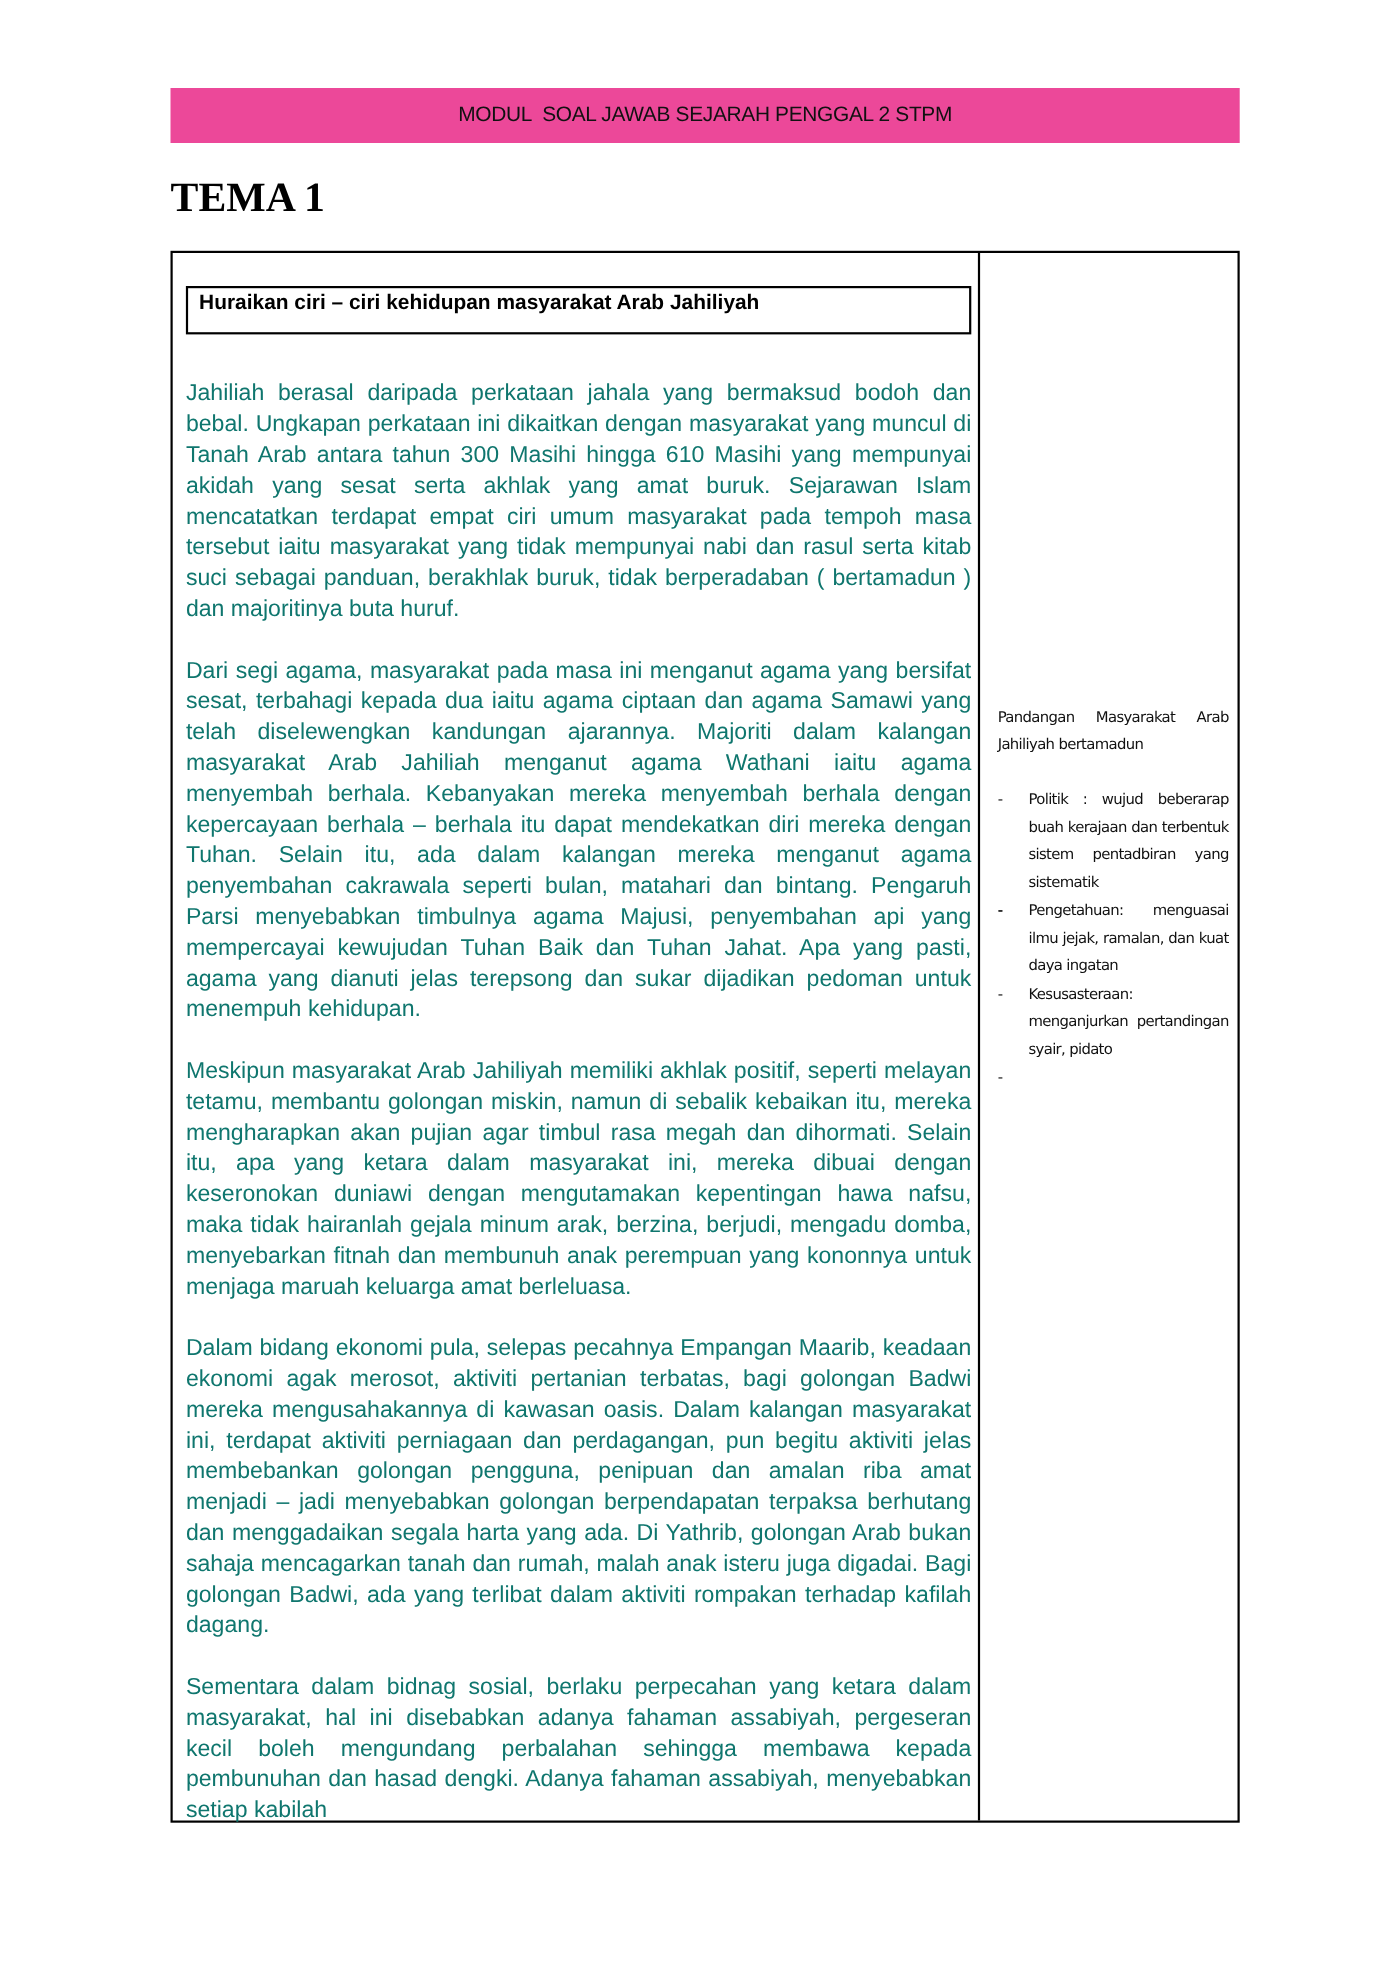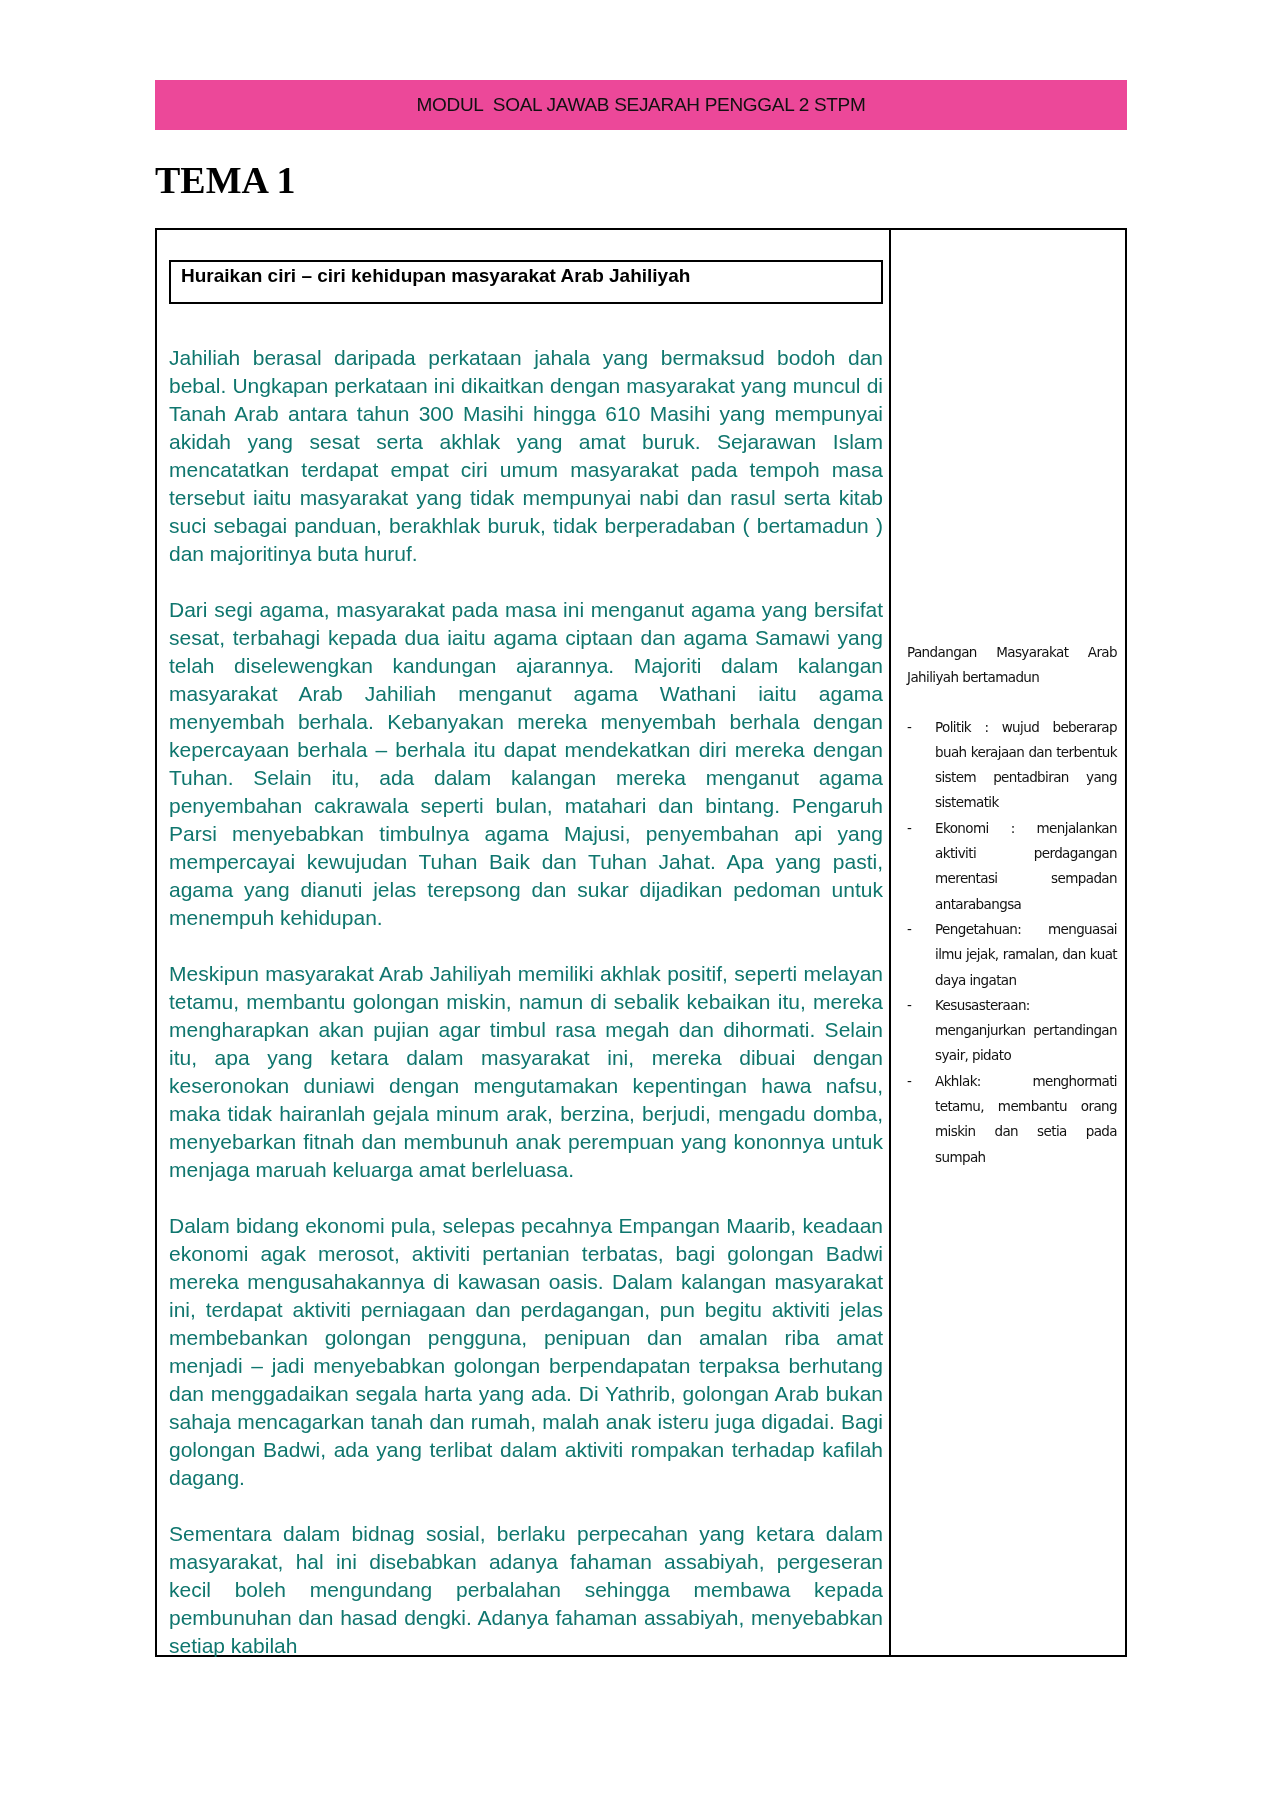--- a/index.html
+++ b/index.html
@@ -68,29 +68,27 @@
 
   <div class="side-col">
     <p class="side-title">Pandangan Masyarakat Arab Jahiliyah bertamadun</p>
     <ul class="side-list">
       <li class="side-item">
         <span class="side-dash">-</span>
         <span>Politik : wujud beberarap buah kerajaan dan terbentuk sistem pentadbiran yang sistematik</span>
       </li>
       <li class="side-item">
         <span class="side-dash">-</span>
-        <span>Ekonomi : menjalankan aktiviti perdagangan merentasi sempadan antarabangsa</span>
       </li>
       <li class="side-item">
         <span class="side-dash">-</span>
         <span>Pengetahuan: menguasai ilmu jejak, ramalan, dan kuat daya ingatan</span>
       </li>
       <li class="side-item">
         <span class="side-dash">-</span>
         <span>Kesusasteraan: menganjurkan pertandingan syair, pidato</span>
       </li>
       <li class="side-item">
         <span class="side-dash">-</span>
-        <span>Akhlak: menghormati tetamu, membantu orang miskin dan setia pada sumpah</span>
       </li>
     </ul>
   </div>
 </div>
 
 </body></html>

